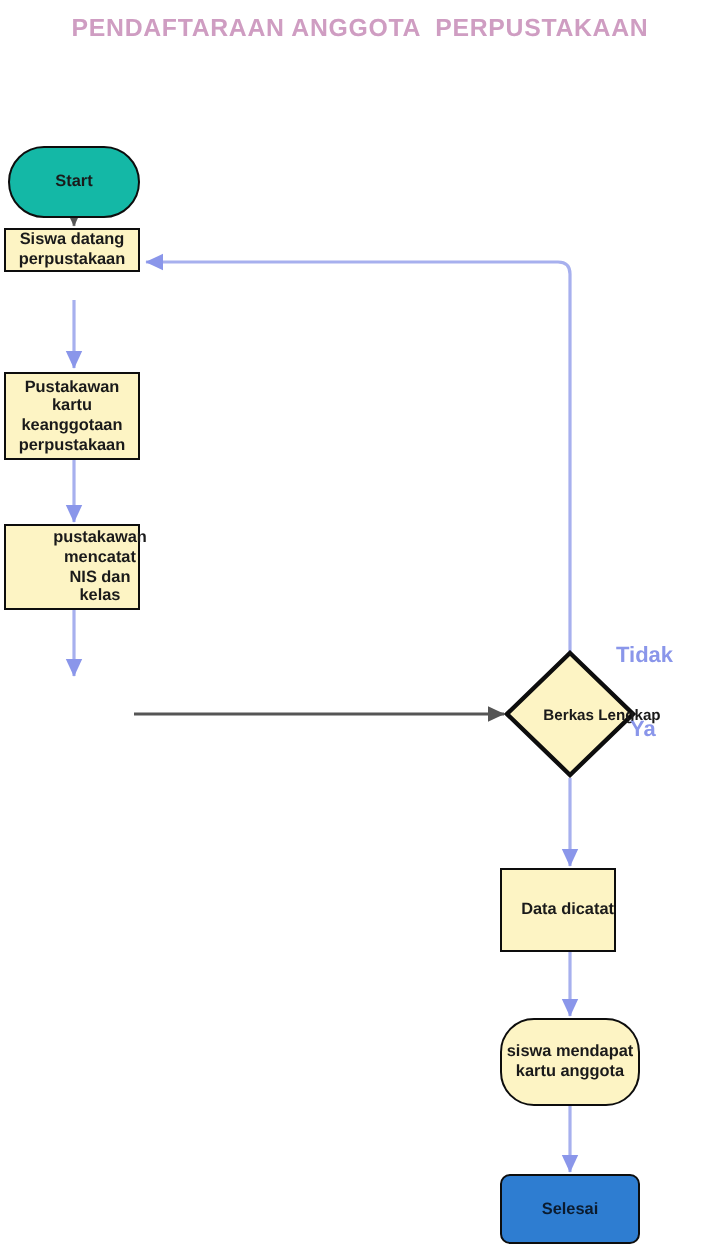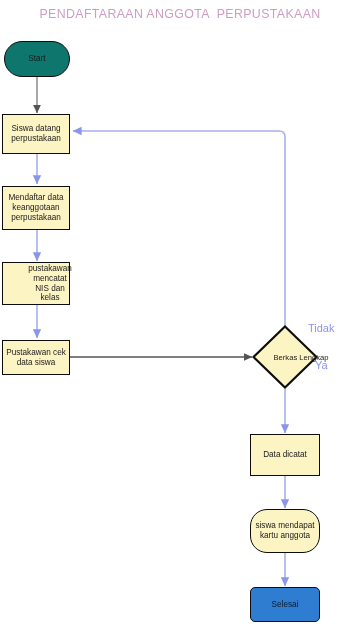--- a/index.html
+++ b/index.html
@@ -12,20 +12,21 @@
     height: 627px;
     position: relative;
     overflow: hidden;
     font-family: "Liberation Sans", sans-serif;
   }
   #canvas {
     position: absolute;
     left: 0; top: 0;
     width: 360px;
     height: 627px;
+    font-weight: bold;
   }
   .edges {
     position: absolute;
     left: 0; top: 0;
     width: 360px;
     height: 627px;
     pointer-events: none;
   }
   .node {
     position: absolute;
@@ -43,24 +44,25 @@
     border: 1.6px solid #0d0d0d;
     font-size: 8.2px;
   }
   .node.process-round {
     background: #fdf4c4;
     border: 1.6px solid #0d0d0d;
     border-radius: 17px;
     font-size: 8.2px;
   }
   .node.terminator-start {
-    background: #0f766e;
+    background: #14b8a6;
     border: 1.6px solid #0d0d0d;
     border-radius: 999px;
     font-size: 8.2px;
+    margin-top: 32px;
   }
   .node.terminator-end {
     background: #2e7dd1;
     border: 1.6px solid #0d0d0d;
     border-radius: 5px;
     font-size: 8.2px;
     color: #0b1b2e;
   }
   .diamond-wrap {
     position: absolute;
@@ -134,54 +136,50 @@
 
     <line x1="285" y1="476" x2="285" y2="508" stroke="#a7b0ee" stroke-width="1.6" marker-end="url(#arrow-blue)"></line>
 
     <line x1="285" y1="553" x2="285" y2="586" stroke="#a7b0ee" stroke-width="1.6" marker-end="url(#arrow-blue)"></line>
   </svg>
 
   <div class="node terminator-start" style="left:4px; top:41px; width:66px; height:36px;">
     <span>Start</span>
   </div>
 
-  <div class="node process" style="left:2px; top:114px; width:68px; height:40px;">
+  <div class="node process" style="left:2px; top:114px; width:68px; height:22px;">
     <span>Siswa datang
 perpustakaan</span>
   </div>
 
   <div class="node process" style="left:2px; top:186px; width:68px; height:44px;">
-    <span>Mendaftar data
+    <span>Pustakawan kartu
 keanggotaan
 perpustakaan</span>
   </div>
 
   <div class="node process" style="left:2px; top:262px; width:68px; height:43px;padding-left:28px;">
     <span>pustakawan
 mencatat NIS dan
 kelas</span>
   </div>
 
-  <div class="node process" style="left:2px; top:340px; width:68px; height:35px;">
-    <span>Pustakawan cek
-data siswa</span>
-  </div>
 
   <div class="diamond-wrap" style="left:252px; top:325px; width:66px; height:64px;">
     <svg class="diamond-shape" viewBox="0 0 66 64" preserveAspectRatio="none">
       <polygon points="33,1.5 64.5,32 33,62.5 1.5,32" fill="#fdf4c4" stroke="#0d0d0d" stroke-width="2.2"></polygon>
     </svg>
     <div class="diamond-label">Berkas Lengkap</div>
   </div>
 
   <div class="branch-label" style="left:308px; top:322px;">Tidak</div>
 
   <div class="branch-label" style="left:315px; top:359px;">Ya</div>
 
-  <div class="node process" style="left:250px; top:434px; width:70px; height:42px;">
+  <div class="node process" style="left:250px; top:434px; width:58px; height:42px;justify-content:flex-end;">
     <span>Data dicatat</span>
   </div>
 
   <div class="node process-round" style="left:250px; top:509px; width:70px; height:44px;">
     <span>siswa mendapat
 kartu anggota</span>
   </div>
 
   <div class="node terminator-end" style="left:250px; top:587px; width:70px; height:35px;">
     <span>Selesai</span>

